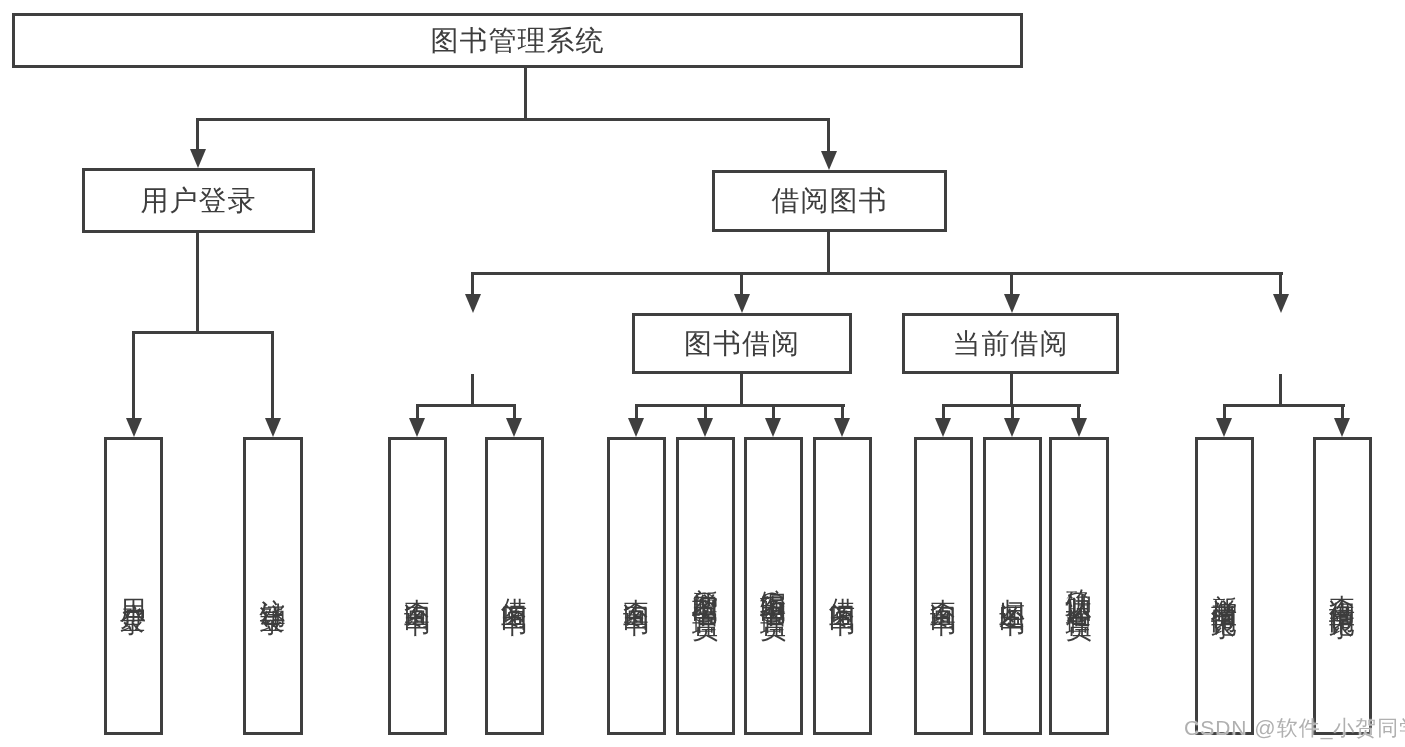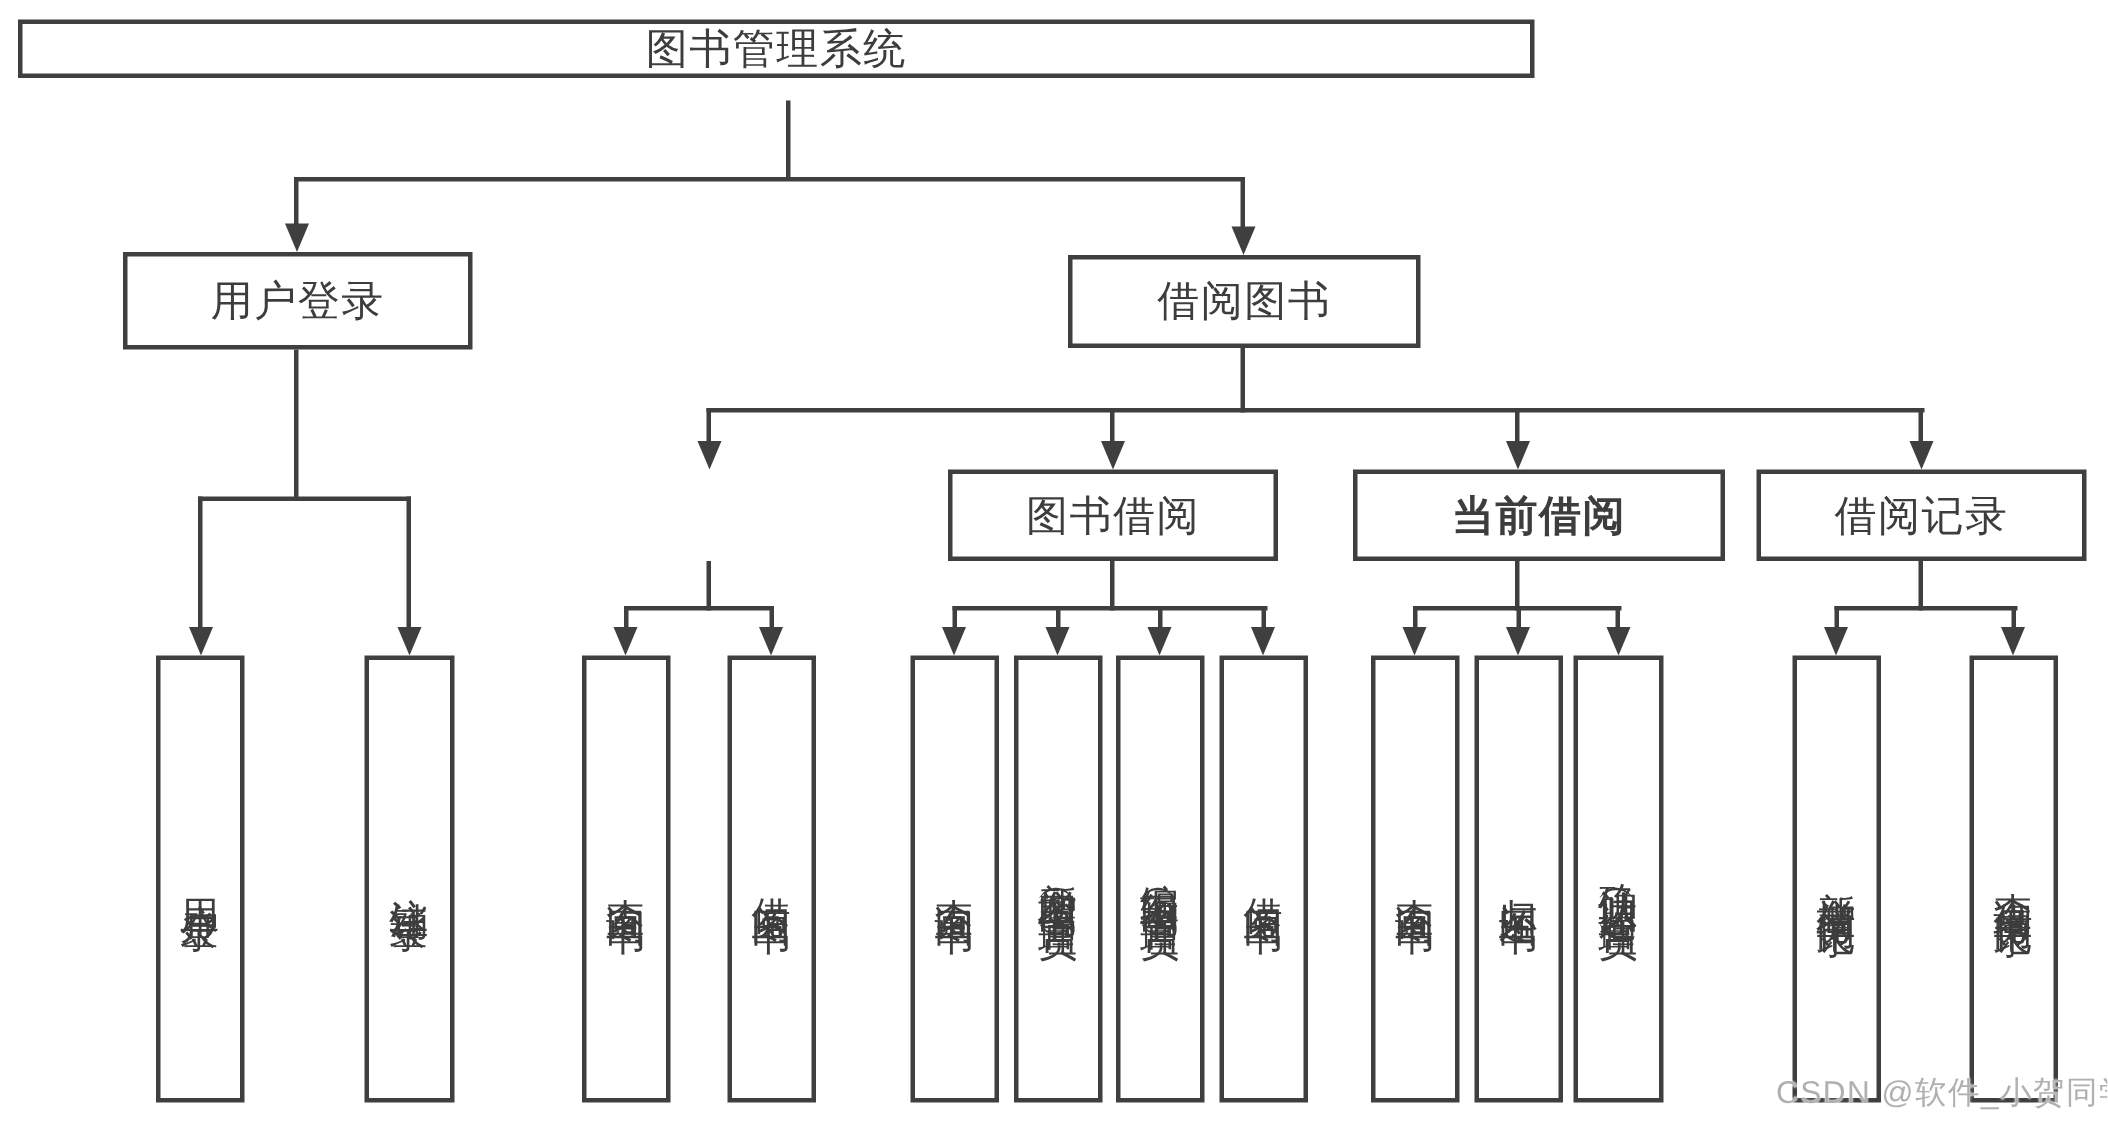--- a/index.html
+++ b/index.html
@@ -25,21 +25,21 @@
     position:absolute;left:1184px;top:714px;
     font-size:21px;color:#b0b0b0;letter-spacing:1px;white-space:nowrap;
     text-shadow:0 0 2px #ffffff,0 0 1px #ffffff;
   }
 </style>
 </head>
 <body>
 
 <div class="canvas">
 
-  <div class="node hnode" style="left:12px;top:13px;width:1011px;height:39px;">
+  <div class="node hnode" style="left:12px;top:13px;width:1011px;height:55px;">
     <span>图书管理系统</span>
   </div>
 
   <div class="line" style="left:524px;top:67px;width:3px;height:53px;"></div>
   <div class="line" style="left:196px;top:118px;width:634px;height:3px;"></div>
   <div class="line" style="left:196px;top:118px;width:3px;height:33px;"></div>
   <div class="arrow" style="left:190px;top:149px;"></div>
   <div class="line" style="left:827px;top:118px;width:3px;height:35px;"></div>
   <div class="arrow" style="left:821px;top:151px;"></div>
 
@@ -64,25 +64,22 @@
   <div class="line" style="left:740px;top:272px;width:3px;height:26px;"></div>
   <div class="arrow" style="left:734px;top:294px;"></div>
   <div class="line" style="left:1010px;top:272px;width:3px;height:26px;"></div>
   <div class="arrow" style="left:1004px;top:294px;"></div>
   <div class="line" style="left:1279px;top:272px;width:3px;height:26px;"></div>
   <div class="arrow" style="left:1273px;top:294px;"></div>
 
   <div class="node hnode" style="left:632px;top:313px;width:220px;height:61px;">
     <span>图书借阅</span>
   </div>
-  <div class="node hnode" style="left:902px;top:313px;width:248px;height:61px;font-weight:bold;">
+  <div class="node hnode" style="left:902px;top:313px;width:217px;height:61px;">
     <span>当前借阅</span>
-  </div>
-  <div class="node hnode" style="left:1171px;top:313px;width:220px;height:61px;">
-    <span>借阅记录</span>
   </div>
 
   <div class="line" style="left:471px;top:374px;width:3px;height:33px;"></div>
   <div class="line" style="left:416px;top:404px;width:100px;height:3px;"></div>
   <div class="line" style="left:416px;top:404px;width:3px;height:20px;"></div>
   <div class="arrow" style="left:409px;top:418px;"></div>
   <div class="line" style="left:513px;top:404px;width:3px;height:20px;"></div>
   <div class="arrow" style="left:506px;top:418px;"></div>
 
   <div class="line" style="left:740px;top:374px;width:3px;height:33px;"></div>

